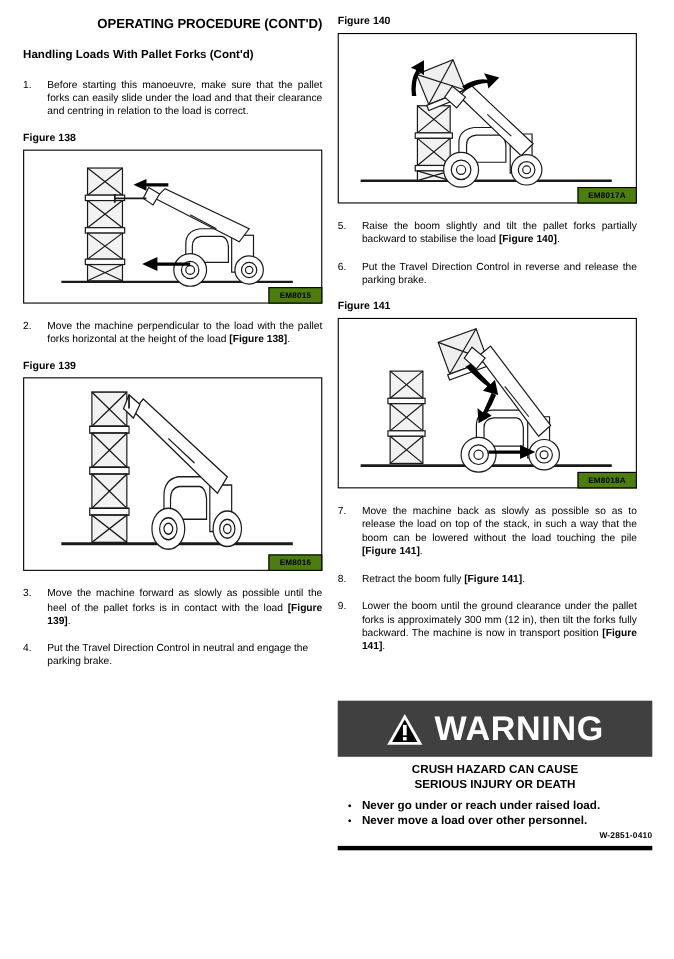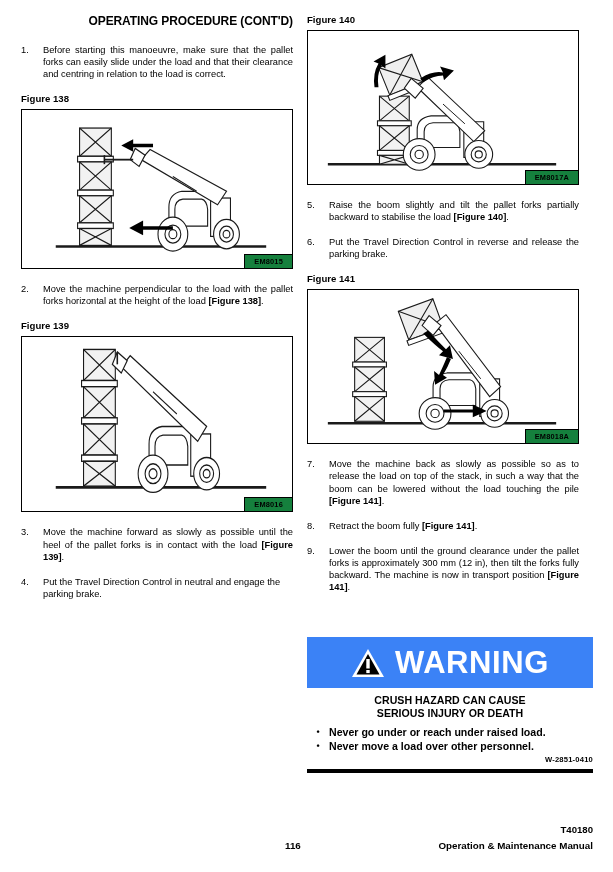--- a/index.html
+++ b/index.html
@@ -79,38 +79,38 @@
     background: #fff;
     box-sizing: border-box;
     margin-bottom: 14px;
   }
   .figbox svg { display: block; width: 100%; height: 100%; }
   .fig-code {
     position: absolute;
     right: -1px;
     bottom: -1px;
     border: 1.2px solid #000;
-    background: #15803d;
+    background: #4d7c0f;
     font-size: 7.4px;
     font-weight: bold;
     letter-spacing: 0.2px;
     padding: 2px 9px 2px 9px;
     font-family: "Liberation Sans", sans-serif;
     margin-top: 24px;
   }
 
   
   .warnwrap {
     position: absolute;
     left: 307px;
     top: 637px;
     width: 286px;
   }
   .warn-head {
-    background: #3b82f6;
+    background: #404040;
     height: 51px;
     display: flex;
     align-items: center;
     justify-content: center;
     gap: 10px;
   }
   .warn-head .wtxt {
     color: #fff;
     font-size: 31px;
     font-weight: bold;
@@ -210,28 +210,29 @@
   }
 </style>
 </head>
 <body>
 
 <div class="page">
 
   <div class="col col-left">
 
     <div class="running-head">OPERATING PROCEDURE (CONT'D)</div>
+    <div class="sec-title">Handling Loads With Pallet Forks (Cont'd)</div>
 
     <div class="step">
       <div class="step-num">1.</div>
       <div class="step-txt">Before starting this manoeuvre, make sure that the pallet forks can easily slide under the load and that their clearance and centring in relation to the load is correct.</div>
     </div>
 
     <div class="fig-caption">Figure 138</div>
-    <div class="figbox" style="height:160px;">
+    <div class="figbox" style="height:140px;">
       <svg viewBox="0 0 272 140" preserveAspectRatio="none">
         <g fill="none" stroke="#1a1a1a" stroke-width="1.1">
 
           <line x1="34" y1="121" x2="246" y2="121" stroke-width="2.2"></line>
 
           <g>
             <rect x="58" y="16" width="32" height="25" fill="#f2f2f2"></rect>
             <path d="M58 16 L90 41 M90 16 L58 41"></path>
             <rect x="56" y="41" width="36" height="5" fill="#ffffff"></rect>
             <rect x="58" y="46" width="32" height="25" fill="#f2f2f2"></rect>
@@ -472,19 +473,14 @@
           <span class="bdot">•</span>
           <span>Never move a load over other personnel.</span>
         </div>
       </div>
       <div class="warn-code">W-2851-0410</div>
     </div>
     <div class="warn-rule"></div>
   </div>
 
 
-  <div class="footer">
-    <div class="foot-part">T40180</div>
-    <div class="foot-page">116</div>
-    <div class="foot-manual">Operation &amp; Maintenance Manual</div>
-  </div>
 
 </div>
 
 </body></html>

